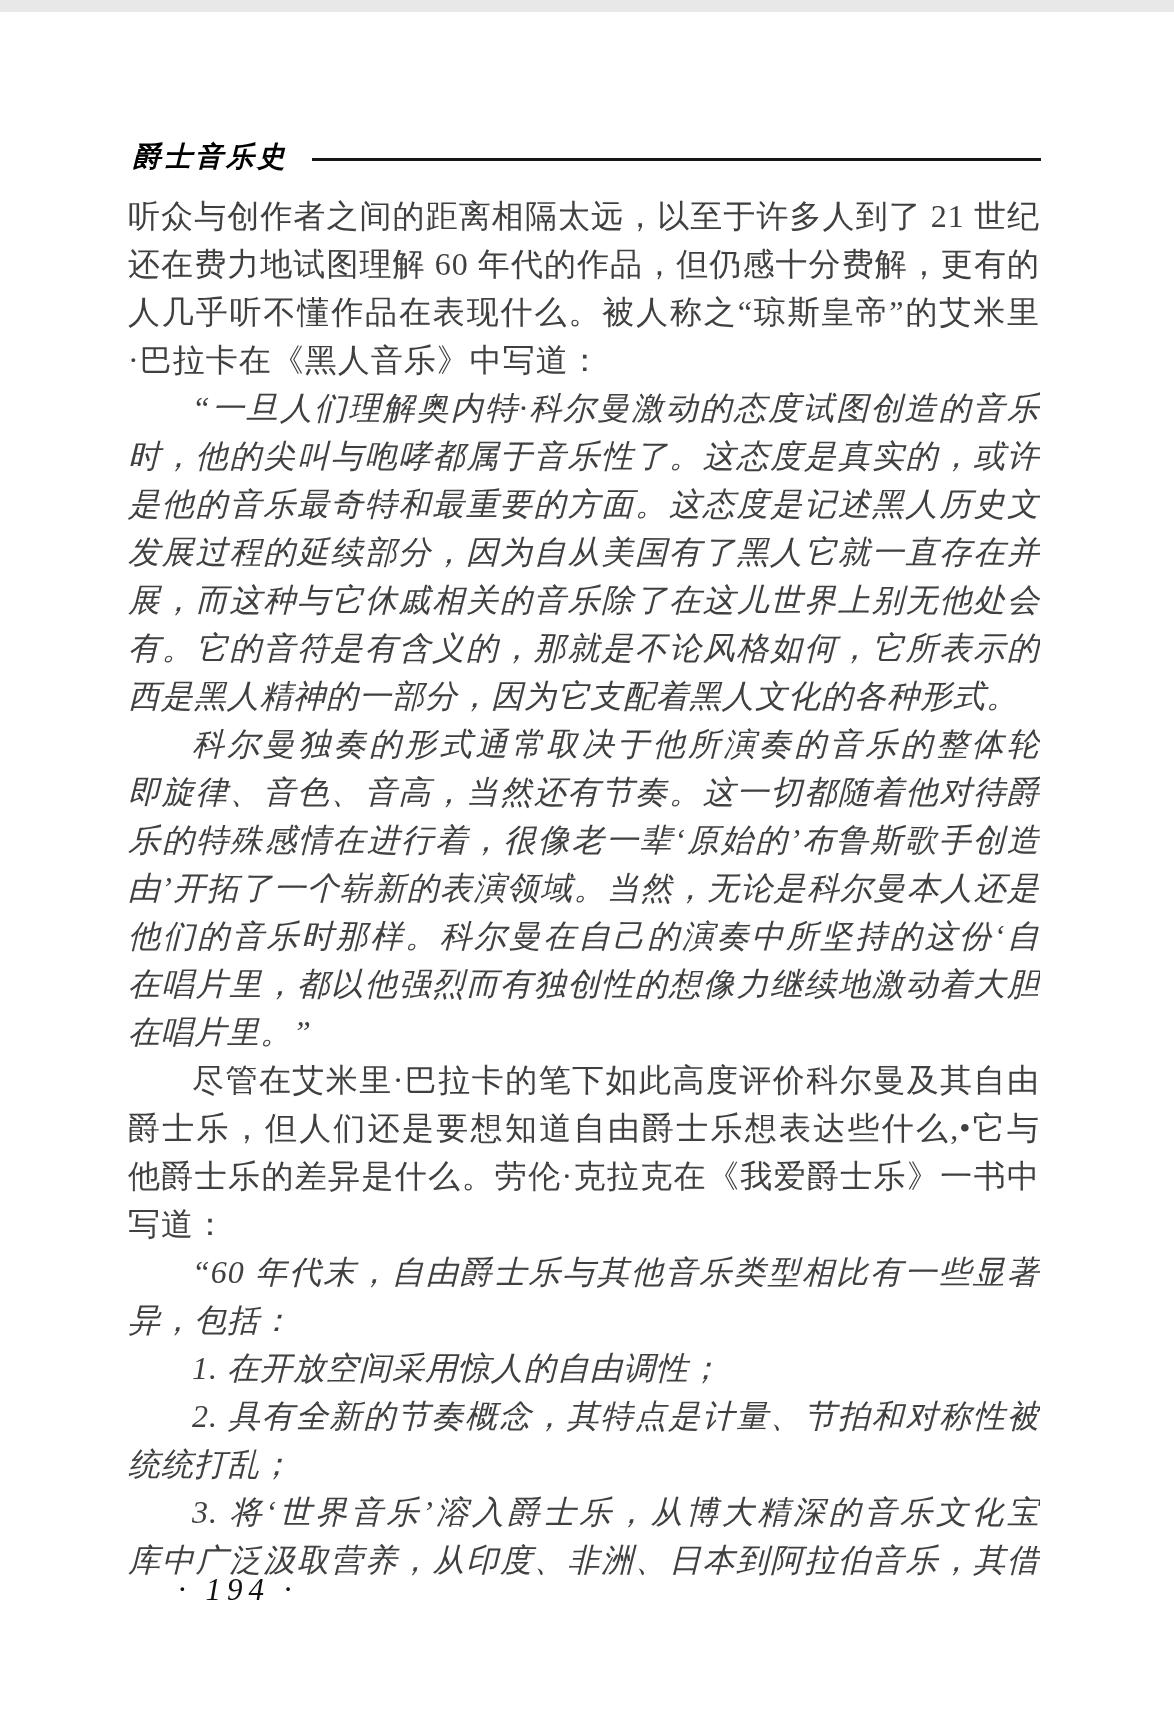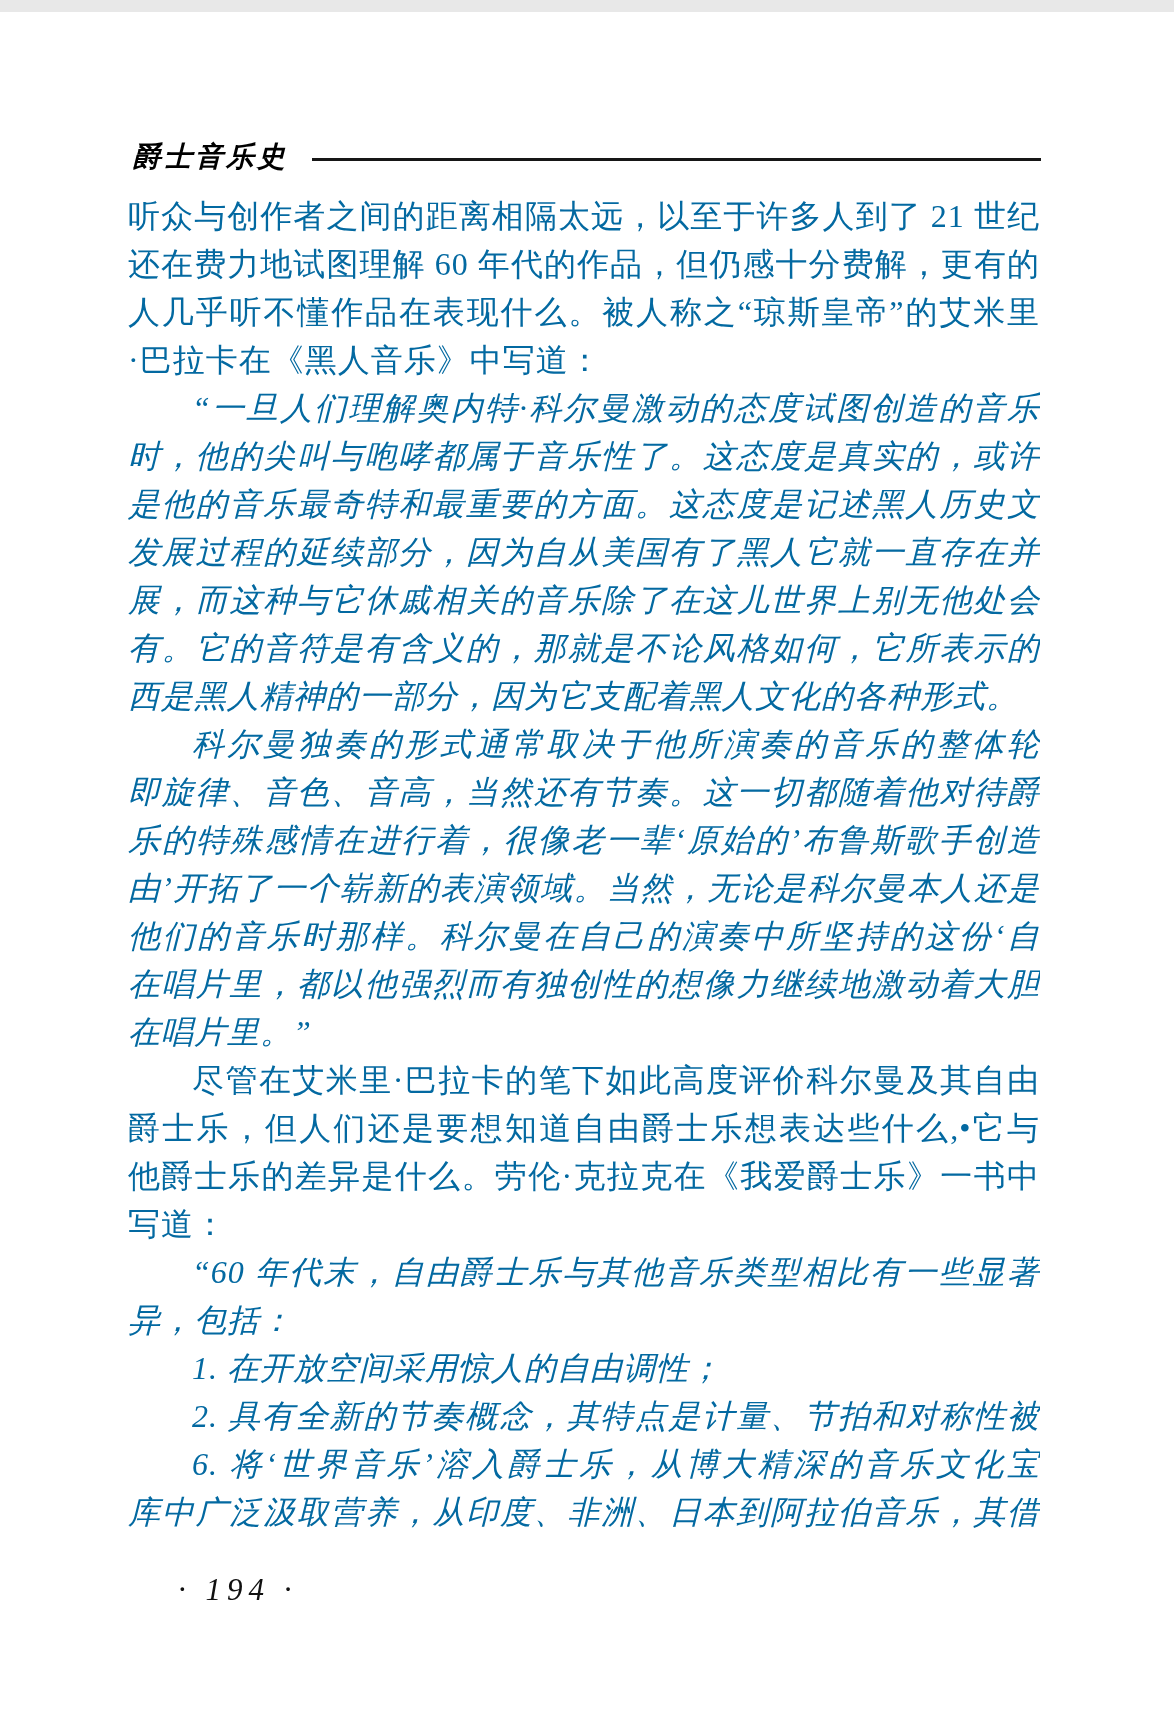--- a/index.html
+++ b/index.html
@@ -48,21 +48,21 @@
   }
   .para { margin: 0; padding: 0; }
   .line {
     font-size: 32px;
     line-height: 48px;
     height: 48px;
     letter-spacing: 1px;
     text-align: justify;
     text-align-last: justify;
     overflow: hidden;
-    color: #0369a1;
+    color: #404040;
   }
   .line.natural {
     text-align: center;
     text-align-last: left;
   }
   .line.indent { text-indent: 2em; }
   .para.quote .line {
     font-style: italic;
     font-weight: 500;
   }
@@ -119,22 +119,23 @@
       </div>
       <div class="para quote">
         <div class="line indent">“60 年代末，自由爵士乐与其他音乐类型相比有一些显著差</div>
         <div class="line natural">异，包括：</div>
       </div>
       <div class="para quote">
         <div class="line indent natural">1. 在开放空间采用惊人的自由调性；</div>
       </div>
       <div class="para quote">
         <div class="line indent">2. 具有全新的节奏概念，其特点是计量、节拍和对称性被</div>
+        <div class="line natural">统统打乱；</div>
       </div>
       <div class="para quote">
-        <div class="line indent">6. 将‘世界音乐’溶入爵士乐，从博大精深的音乐文化宝</div>
+        <div class="line indent">3. 将‘世界音乐’溶入爵士乐，从博大精深的音乐文化宝</div>
         <div class="line">库中广泛汲取营养，从印度、非洲、日本到阿拉伯音乐，其借鉴</div>
       </div>
     </div>
 
   <div class="page-number">· 194 ·</div>
 
 </div>
 
 </body></html>

